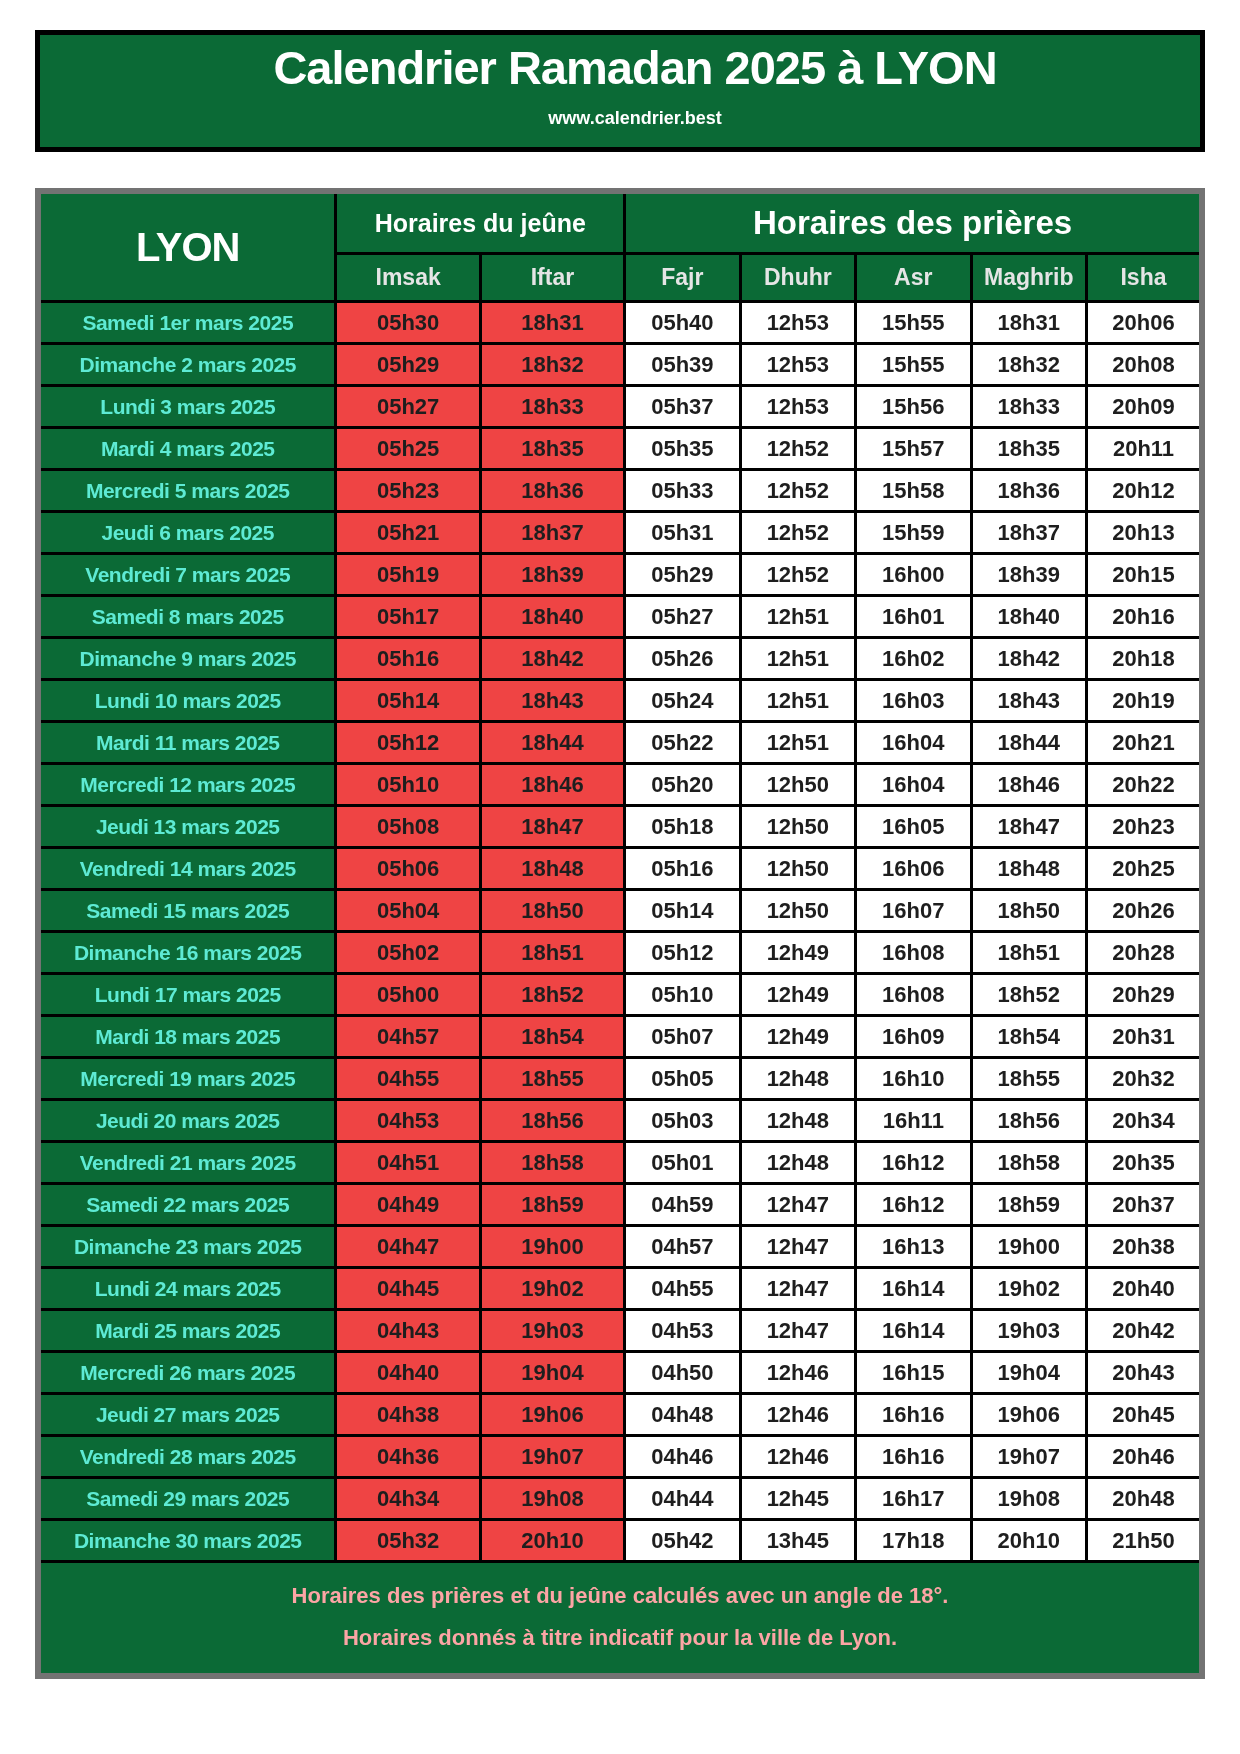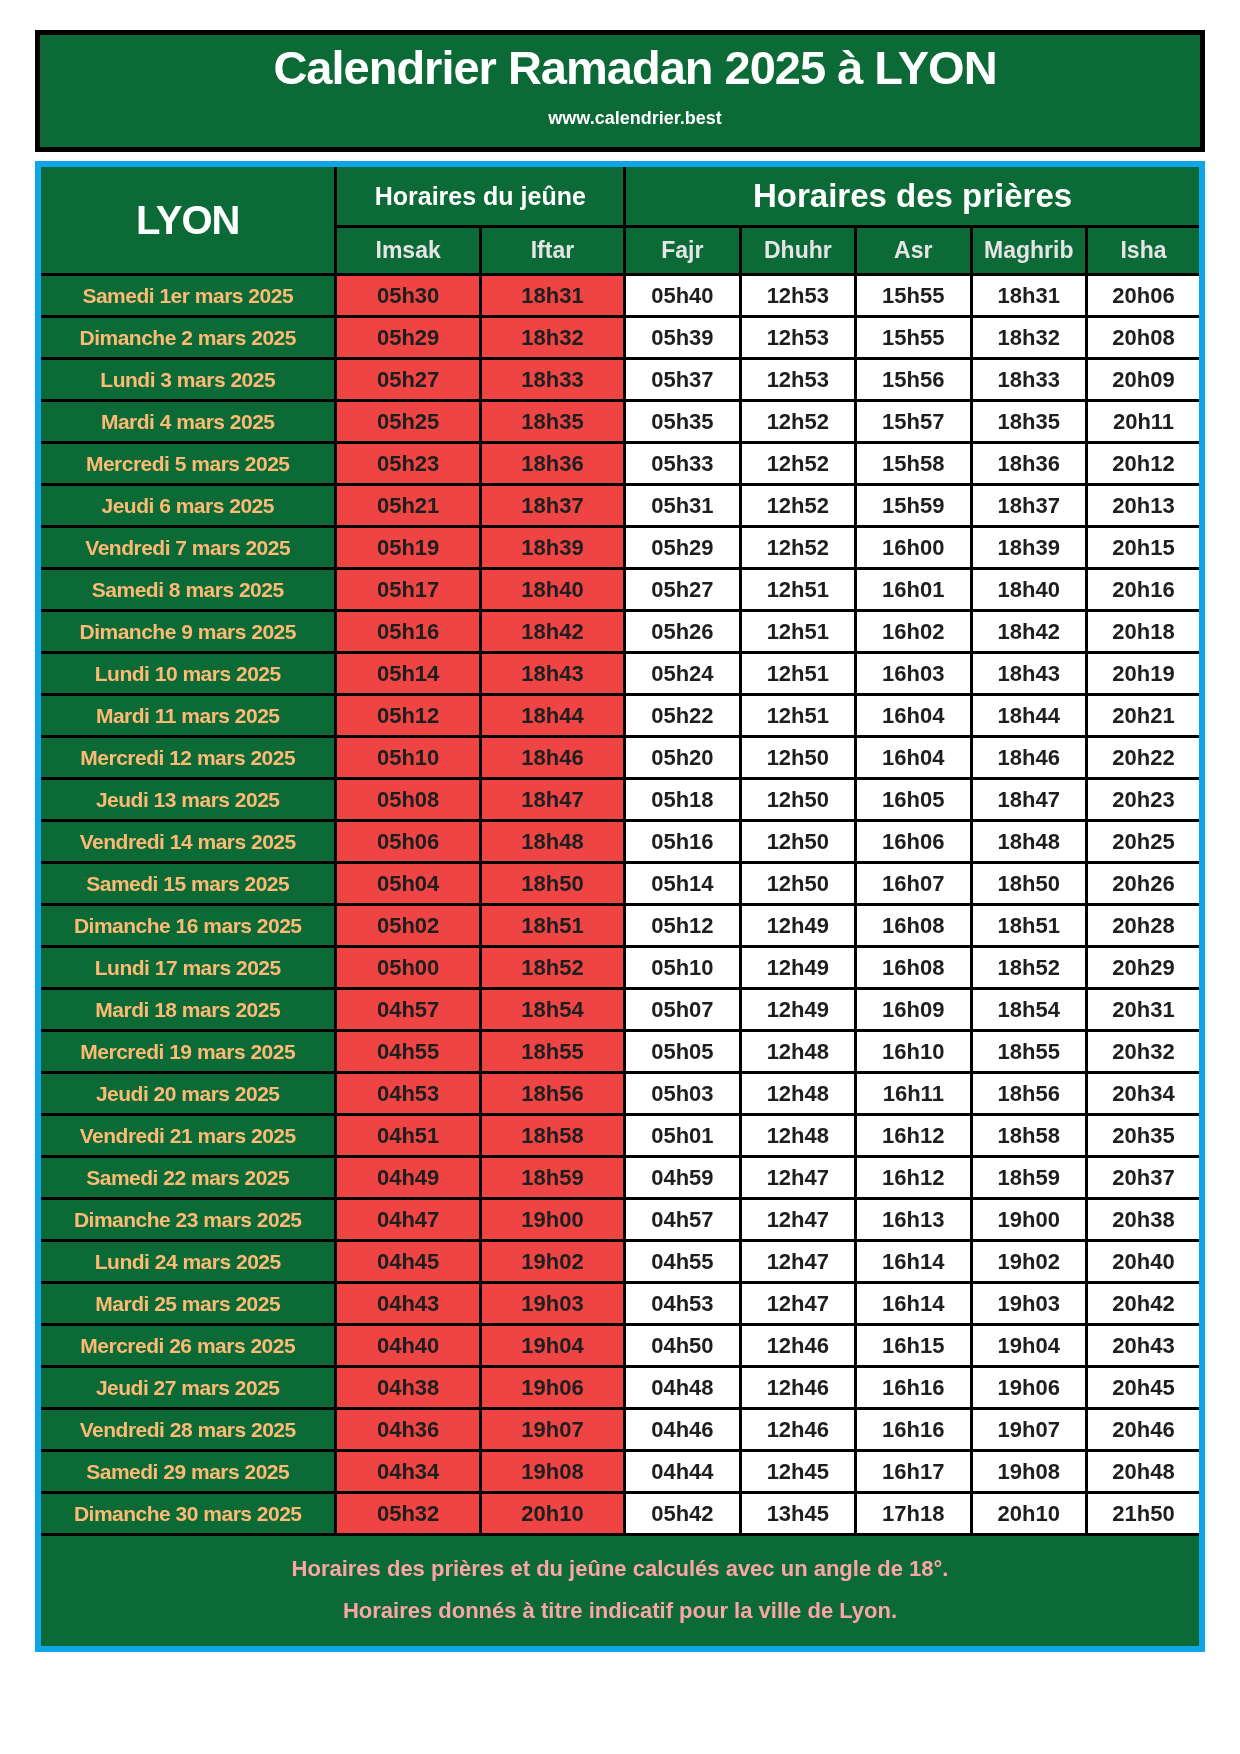--- a/index.html
+++ b/index.html
@@ -38,24 +38,24 @@
     margin: 0;
   }
   .title-box .site {
     font-size: 18px;
     line-height: 1;
     margin: 12px;
   }
   
   table {
     width: 100%;
-    margin-top: 9px;
+    margin-top: 36px;
     border-collapse: collapse;
     table-layout: fixed;
-    border: 6px solid #0ea5e9;
+    border: 6px solid #737373;
   }
   th, td {
     border: 3px solid #000000;
     text-align: center;
     vertical-align: middle;
     overflow: hidden;
     white-space: nowrap;
   }
   th.city {
     background: #0b6a36;
@@ -71,21 +71,21 @@
   th.group.fasting { font-size: 25px; }
   th.group.prayers { font-size: 33px; }
   th.colname {
     background: #0b6a36;
     color: #e5e5e5;
     font-size: 23px;
     height: 43px;
   }
   td.date {
     background: #0b6a36;
-    color: #fdba74;
+    color: #5eead4;
     font-size: 21px;
     height: 37px;
     letter-spacing: -0.5px;
   }
   td.time {
     background: #ffffff;
     color: #1e1e1e;
     font-size: 22px;
   }
   td.time.fast { background: #ef4444; }

